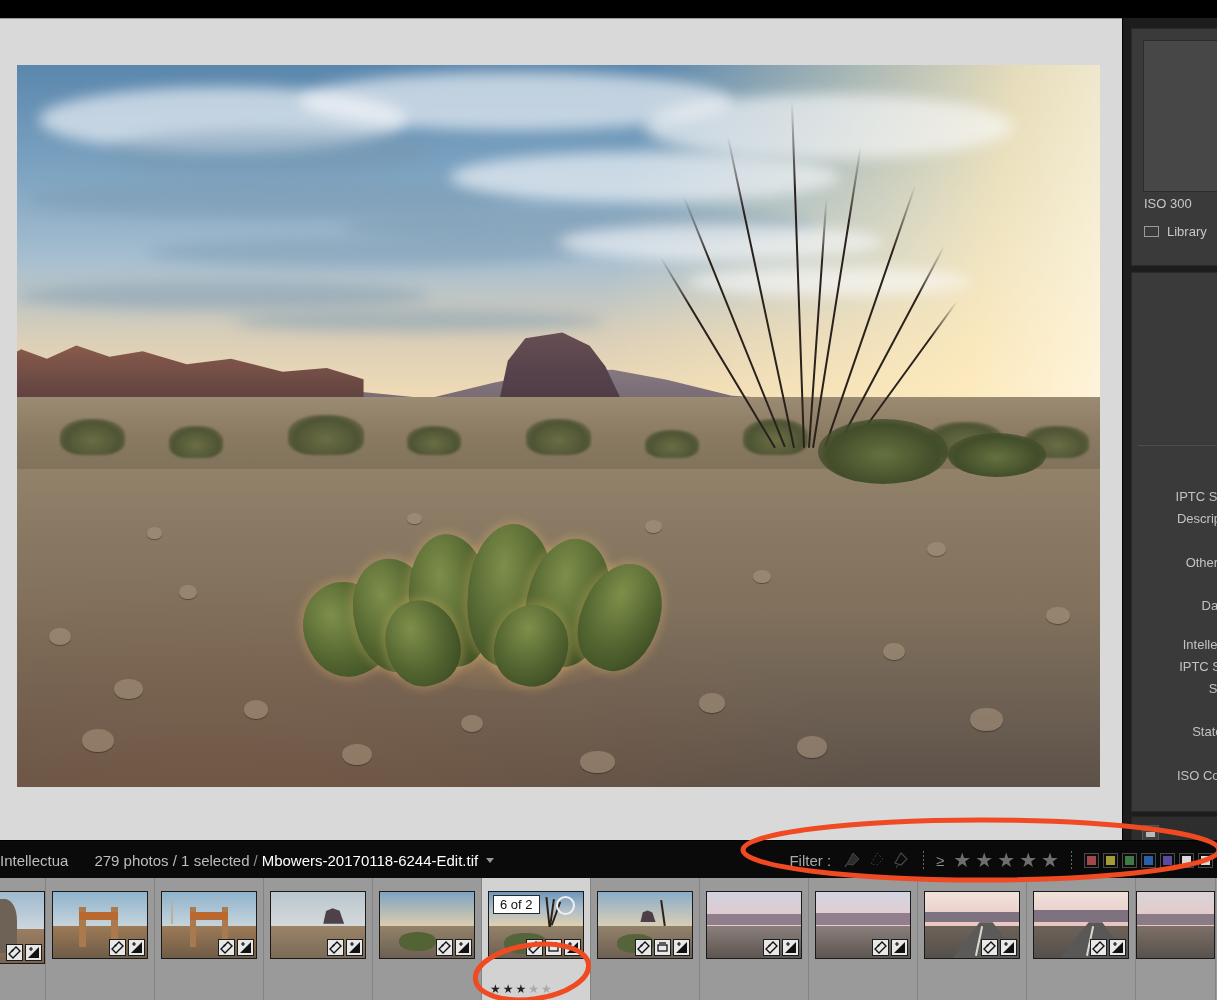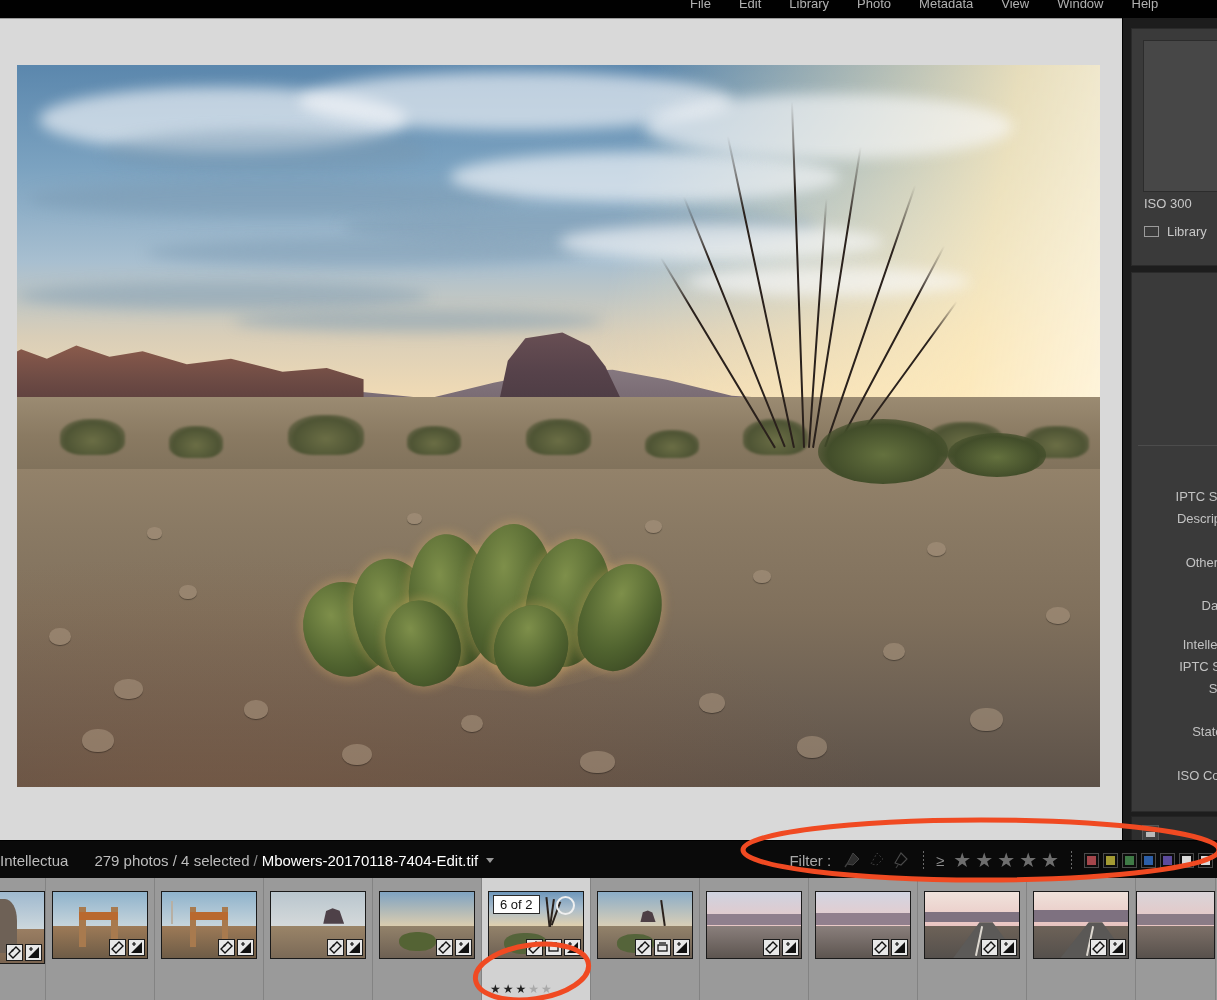--- a/index.html
+++ b/index.html
@@ -280,32 +280,20 @@
 
   
   .annot { position: absolute; pointer-events: none; }
   .annot svg { display: block; overflow: visible; }
 </style>
 </head>
 <body>
 
 <div id="app">
 
-  <div class="menubar">
-    <div class="mlist">
-      <span>File</span>
-      <span>Edit</span>
-      <span>Library</span>
-      <span>Photo</span>
-      <span>Metadata</span>
-      <span>View</span>
-      <span>Window</span>
-      <span>Help</span>
-    </div>
-  </div>
 
   <div class="viewer">
     <div class="photo-frame">
       <div class="sky"></div>
 
       <div class="cloud w" style="left:2%;  top:3%;  width:34%; height:9%;"></div>
       <div class="cloud d" style="left:8%;  top:9%;  width:30%; height:6%;"></div>
       <div class="cloud w" style="left:26%; top:1%;  width:40%; height:8%;"></div>
       <div class="cloud d" style="left:1%;  top:16%; width:46%; height:5%;"></div>
       <div class="cloud w" style="left:40%; top:12%; width:36%; height:7%;"></div>
@@ -415,23 +403,23 @@
           <i></i>
         </div>
 
     </div>
   </div>
 
   <div class="statusbar">
 
     <div class="sb-left">
       <span class="sb-collection">Intellectua</span>
-      <span class="sb-counts">279 photos / 4 selected</span>
+      <span class="sb-counts">279 photos / 1 selected</span>
       <span class="sb-sep">/</span>
-      <span class="sb-filename">Mbowers-20170118-7404-Edit.tif</span>
+      <span class="sb-filename">Mbowers-20170118-6244-Edit.tif</span>
       <span class="sb-caret"></span>
     </div>
 
     <div class="sb-filter">
       <span class="filter-label">Filter :</span>
 
       <span class="flags">
         <span class="flag">
           <svg width="20" height="20" viewBox="0 0 20 20">
             <path d="M4 14 L10 3 L16 9 L10 15 Z" fill="#2c2c2c" stroke="#454545" stroke-width="1"></path>

